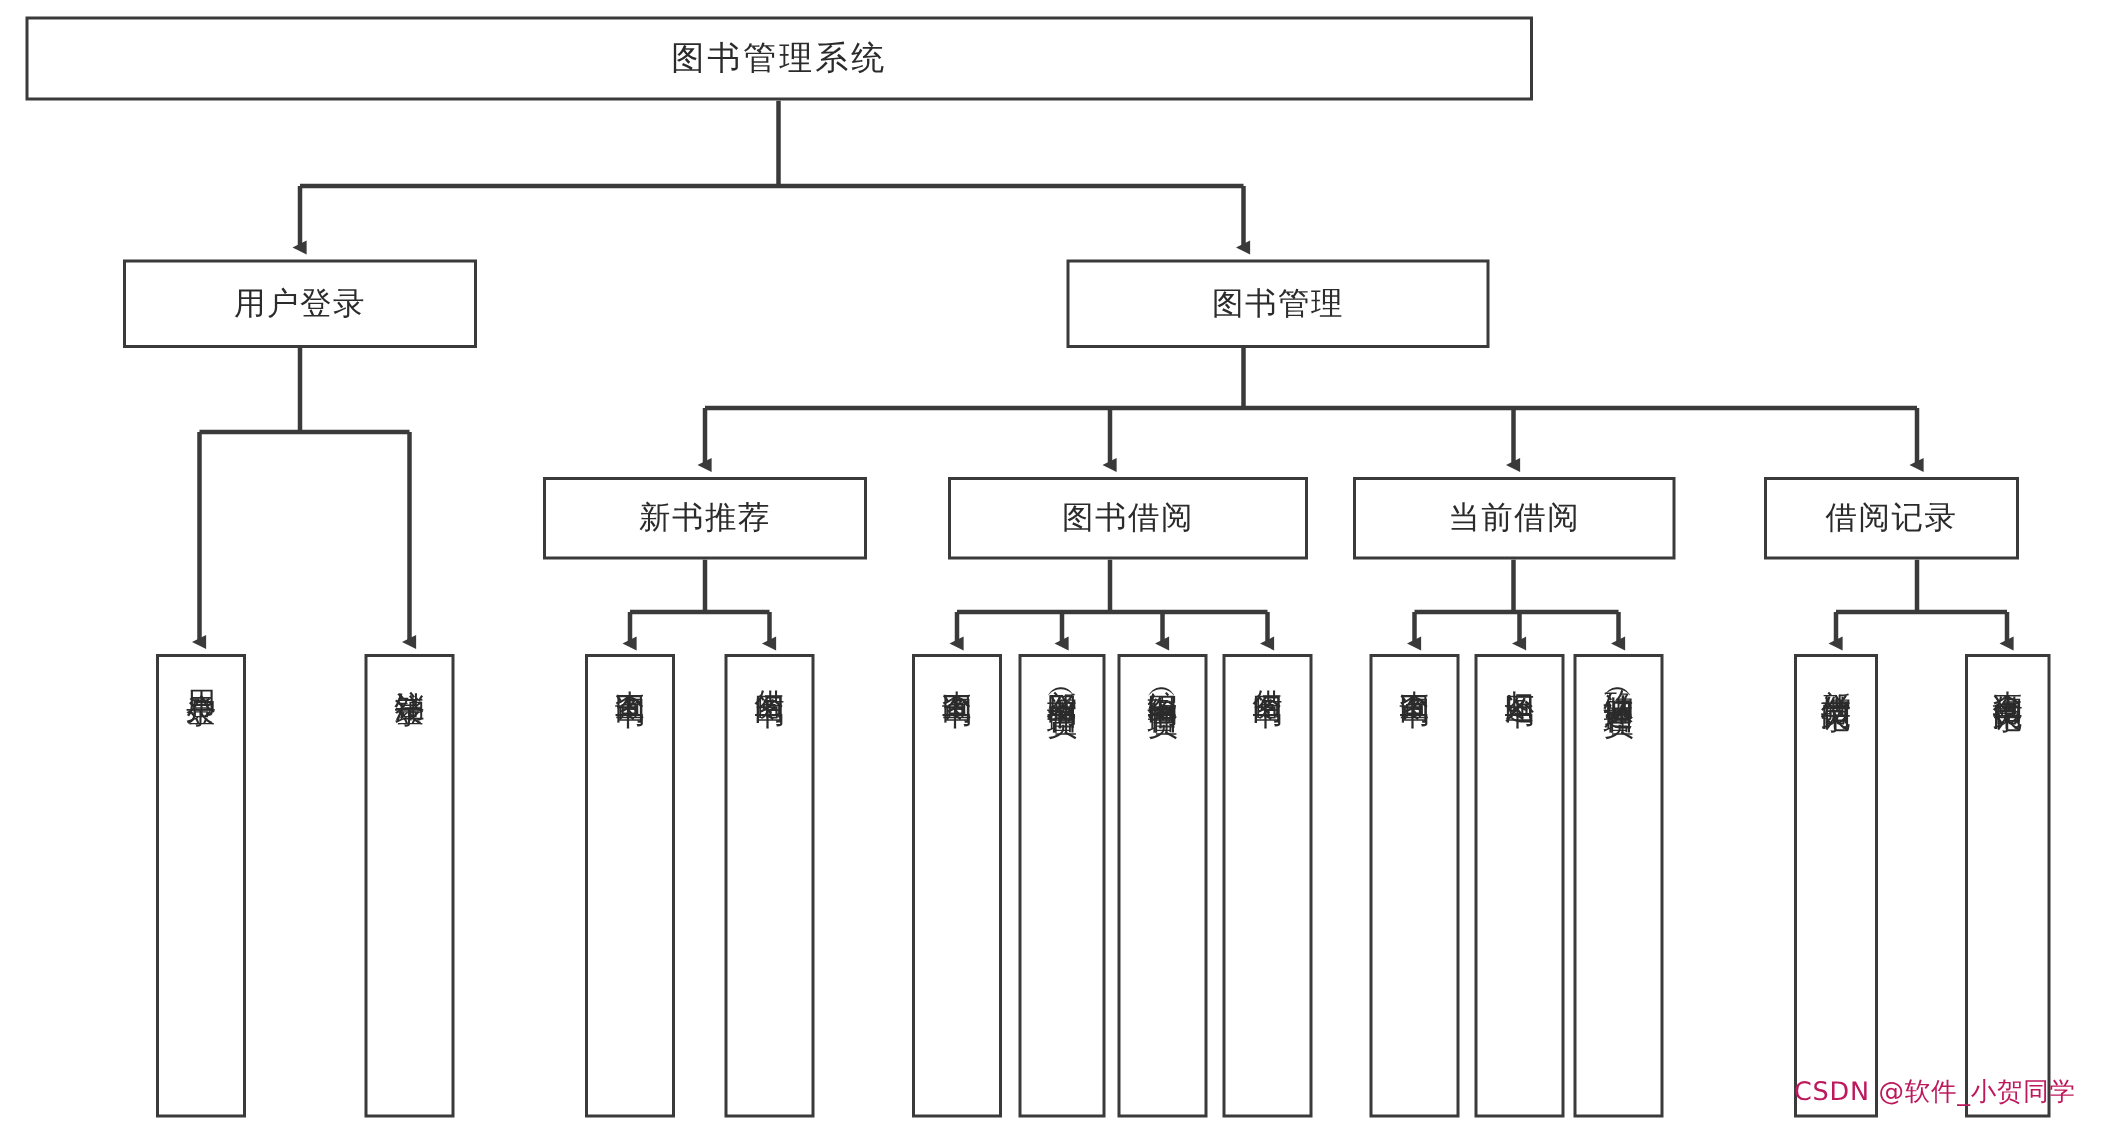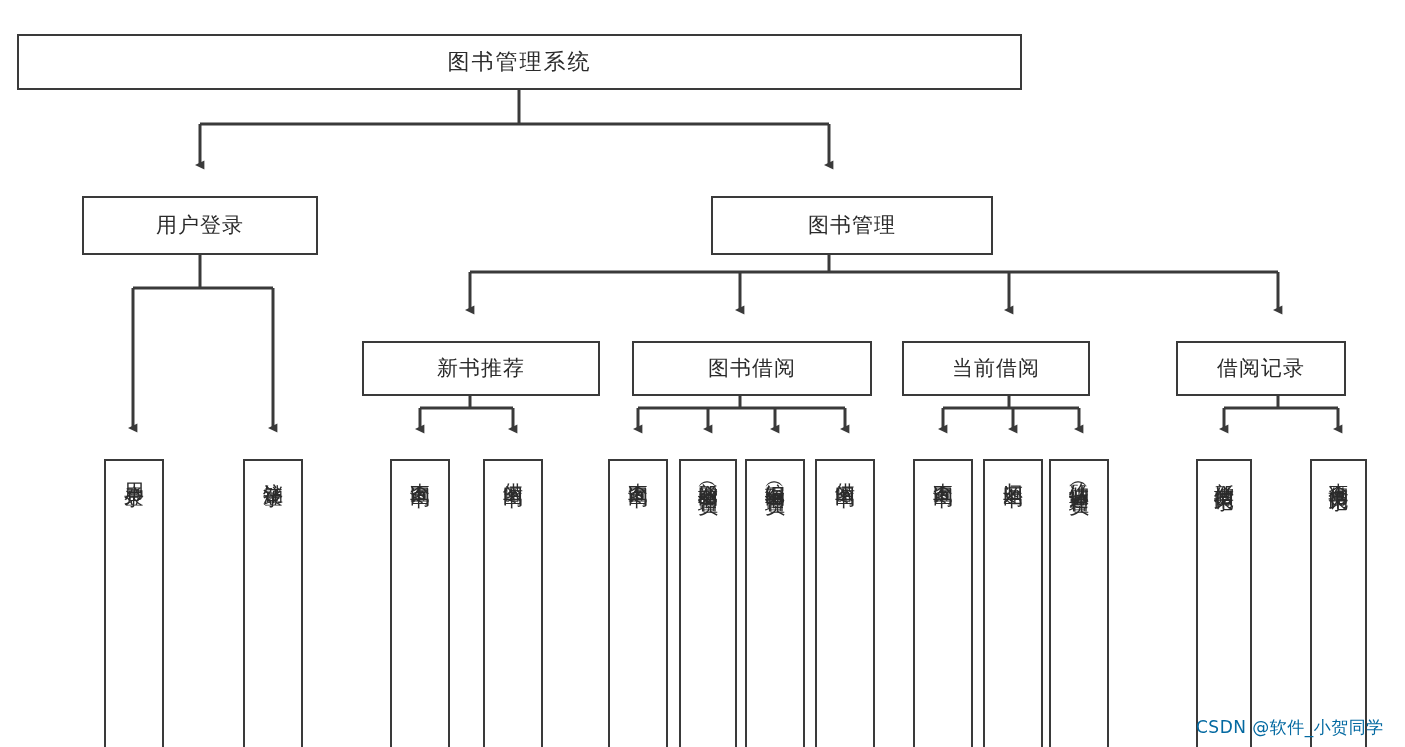--- a/index.html
+++ b/index.html
@@ -28,21 +28,20 @@
   }
   .node {
     position: absolute;
     box-sizing: border-box;
     background: #ffffff;
     border: 2px solid #3a3a3a;
     display: flex;
     align-items: center;
     justify-content: center;
     color: #2b2b2b;
-    margin-top: 23px;
   }
   .node.horizontal {
     font-size: 21px;
     letter-spacing: 1px;
     line-height: 1.2;
   }
   .node.root {
     font-size: 22px;
     letter-spacing: 2px;
   }
@@ -57,21 +56,21 @@
     writing-mode: vertical-rl;
     text-orientation: upright;
     line-height: 1.05;
     letter-spacing: 2px;
     white-space: nowrap;
     display: block;
   }
   .watermark {
     position: absolute;
     font-size: 17px;
-    color: #0369a1;
+    color: #be185d;
     letter-spacing: 0.5px;
     white-space: nowrap;
     font-family: "DejaVu Sans", "Liberation Sans", sans-serif;
   }
 </style>
 </head>
 <body>
 
 <div id="canvas">
 
@@ -132,27 +131,27 @@
     <span>图书管理系统</span>
   </div>
 
   <div class="node horizontal" style="left:82px; top:173px; width:236px; height:59px;">
     <span>用户登录</span>
   </div>
   <div class="node horizontal" style="left:711px; top:173px; width:282px; height:59px;">
     <span>图书管理</span>
   </div>
 
-  <div class="node horizontal" style="left:362px; top:318px; width:238px; height:55px;text-align:right;">
+  <div class="node horizontal" style="left:362px; top:318px; width:216px; height:55px;text-align:right;">
     <span>新书推荐</span>
   </div>
   <div class="node horizontal" style="left:632px; top:318px; width:240px; height:55px;">
     <span>图书借阅</span>
   </div>
-  <div class="node horizontal" style="left:902px; top:318px; width:188px; height:55px;">
+  <div class="node horizontal" style="left:902px; top:318px; width:215px; height:55px;">
     <span>当前借阅</span>
   </div>
   <div class="node horizontal" style="left:1176px; top:318px; width:170px; height:55px;">
     <span>借阅记录</span>
   </div>
 
   <div class="node leaf" style="left:104px; top:436px; width:60px; height:309px;">
     <span class="vtext">用户登录</span>
   </div>
   <div class="node leaf" style="left:243px; top:436px; width:60px; height:309px;">

